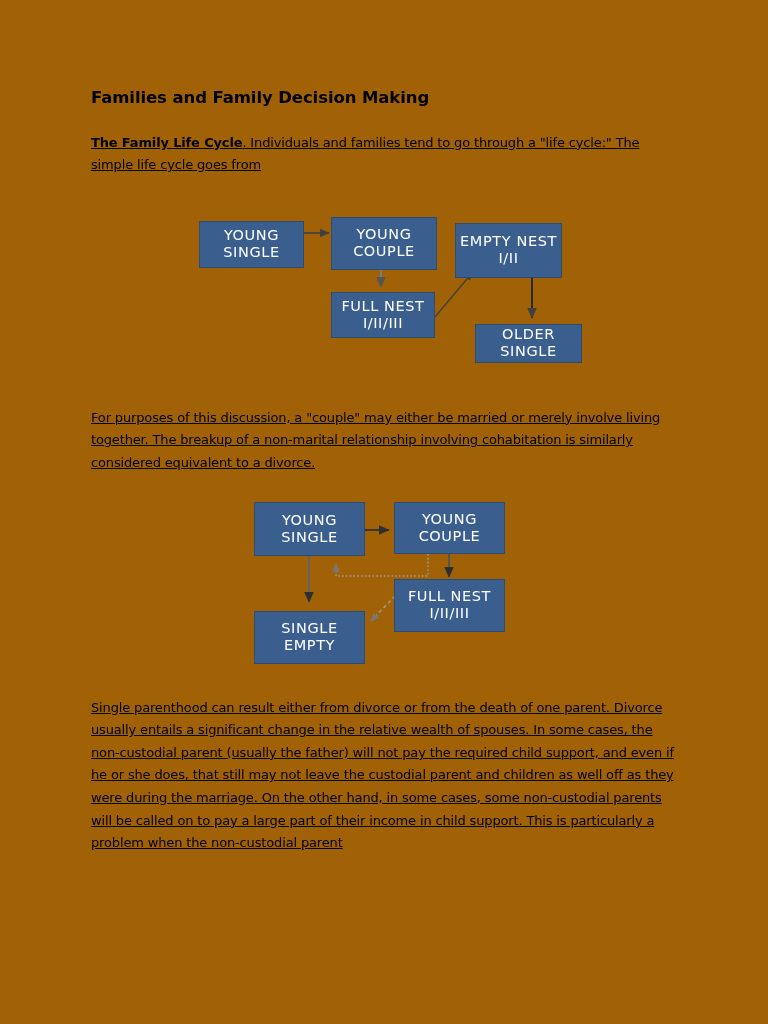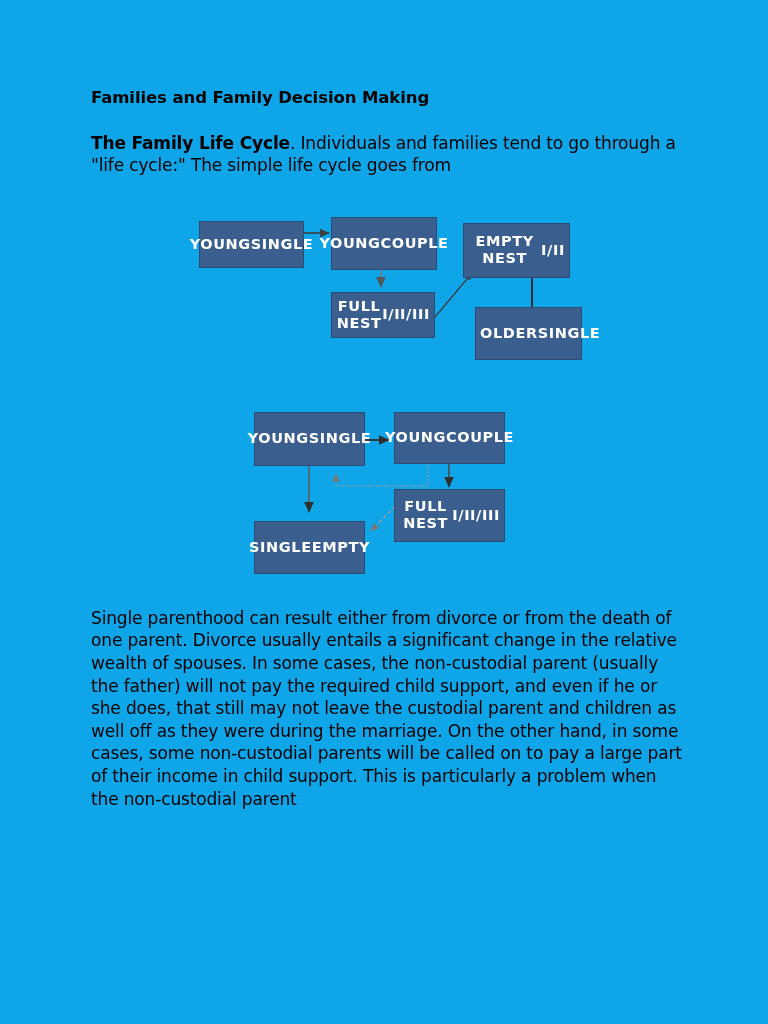--- a/index.html
+++ b/index.html
@@ -13,66 +13,67 @@
     position: relative;
     overflow: hidden;
     font-family: "DejaVu Sans", sans-serif;
     color: #000000;
   }
   .page {
     position: absolute;
     left: 0; top: 0;
     width: 768px;
     height: 1024px;
-    background: #0ea5e9;
+    background: #a16207;
   }
   .content {
     position: absolute;
     left: 91px;
     top: 88px;
     width: 592px;
   }
 
   
   h1.doc-title {
     font-size: 16.5px;
     font-weight: bold;
     margin: 0 0 23px 0;
     letter-spacing: -0.1px;
     line-height: 1.25;
   }
   p.body-text {
-    font-size: 17px;
+    font-size: 13px;
     line-height: 22.6px;
     margin: 0 0 22px 0;
     letter-spacing: -0.15px;
+    text-decoration: underline;
   }
   p.body-text .lead {
     font-weight: bold;
   }
 
   
   .flow {
     position: relative;
     width: 592px;
   }
   .flow-1 { height: 192px; margin-top: 7px; margin-bottom: 16px; }
   .flow-2 { height: 180px; margin-top: 6px; margin-bottom: 20px; }
 
   .node {
     position: absolute;
     background: #3A5F8F;
     border: 1px solid #2E4C72;
     color: #ffffff;
-    font-weight: bold;
+    font-weight: normal;
     font-size: 14.5px;
     line-height: 17px;
     letter-spacing: 0.6px;
     display: flex;
-    flex-direction: row;
+    flex-direction: column;
     align-items: center;
     justify-content: center;
     text-align: center;
     box-sizing: border-box;
     padding: 2px 4px;
   }
   .node .l2 { display: block; }
 
   .svg-layer {
     position: absolute;
@@ -121,32 +122,33 @@
       <div class="node" style="left:240px; top:18px; width:106px; height:53px;">
         <span>YOUNG</span>
         <span class="l2">COUPLE</span>
       </div>
 
       <div class="node" style="left:240px; top:93px; width:104px; height:46px;">
         <span>FULL NEST</span>
         <span class="l2">I/II/III</span>
       </div>
 
-      <div class="node" style="left:372px; top:24px; width:107px; height:55px;">
+      <div class="node" style="left:364px; top:24px; width:107px; height:55px;">
         <span>EMPTY NEST</span>
         <span class="l2">I/II</span>
       </div>
 
-      <div class="node" style="left:384px; top:108px; width:107px; height:53px;justify-content:space-between;">
+      <div class="node" style="left:384px; top:125px; width:107px; height:39px;">
         <span>OLDER</span>
         <span class="l2">SINGLE</span>
       </div>
 
     </div>
 
+    <p class="body-text">For purposes of this discussion, a "couple" may either be married or merely involve living together. The breakup of a non-marital relationship involving cohabitation is similarly considered equivalent to a divorce.</p>
 
 
     <div class="flow flow-2">
 
       <svg class="svg-layer" viewBox="0 0 592 180">
         <defs>
           <marker id="ah2" markerWidth="7" markerHeight="7" refX="5.6" refY="3" orient="auto">
             <path d="M0,0.3 L6,3 L0,5.7 z" fill="#2F2F2F"></path>
           </marker>
           <marker id="ah2d" markerWidth="7" markerHeight="7" refX="5.2" refY="3" orient="auto">

